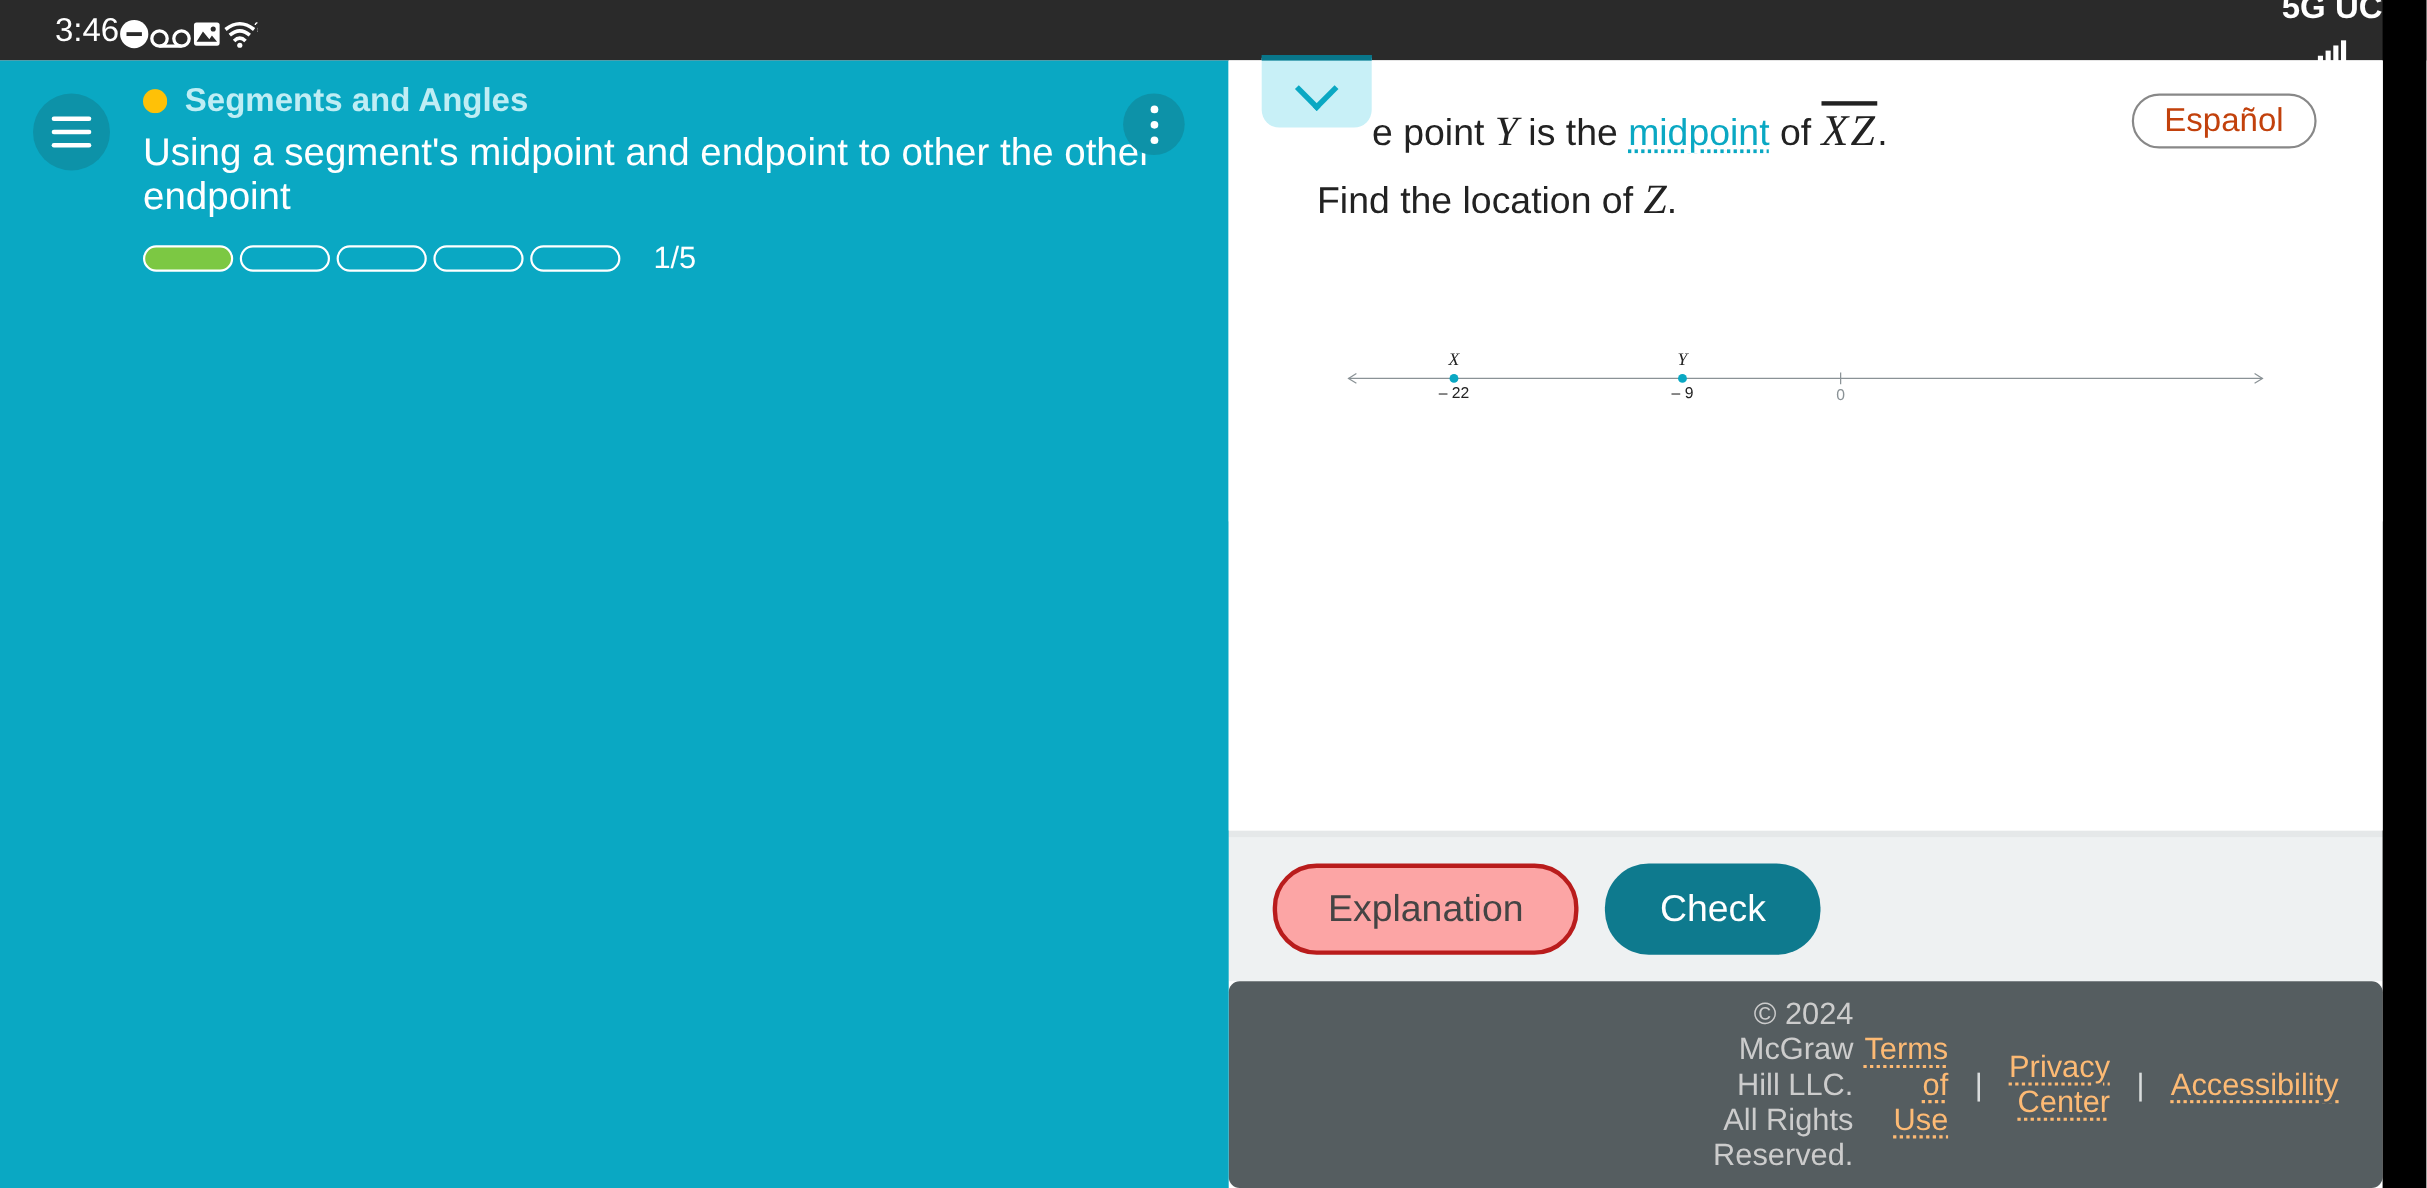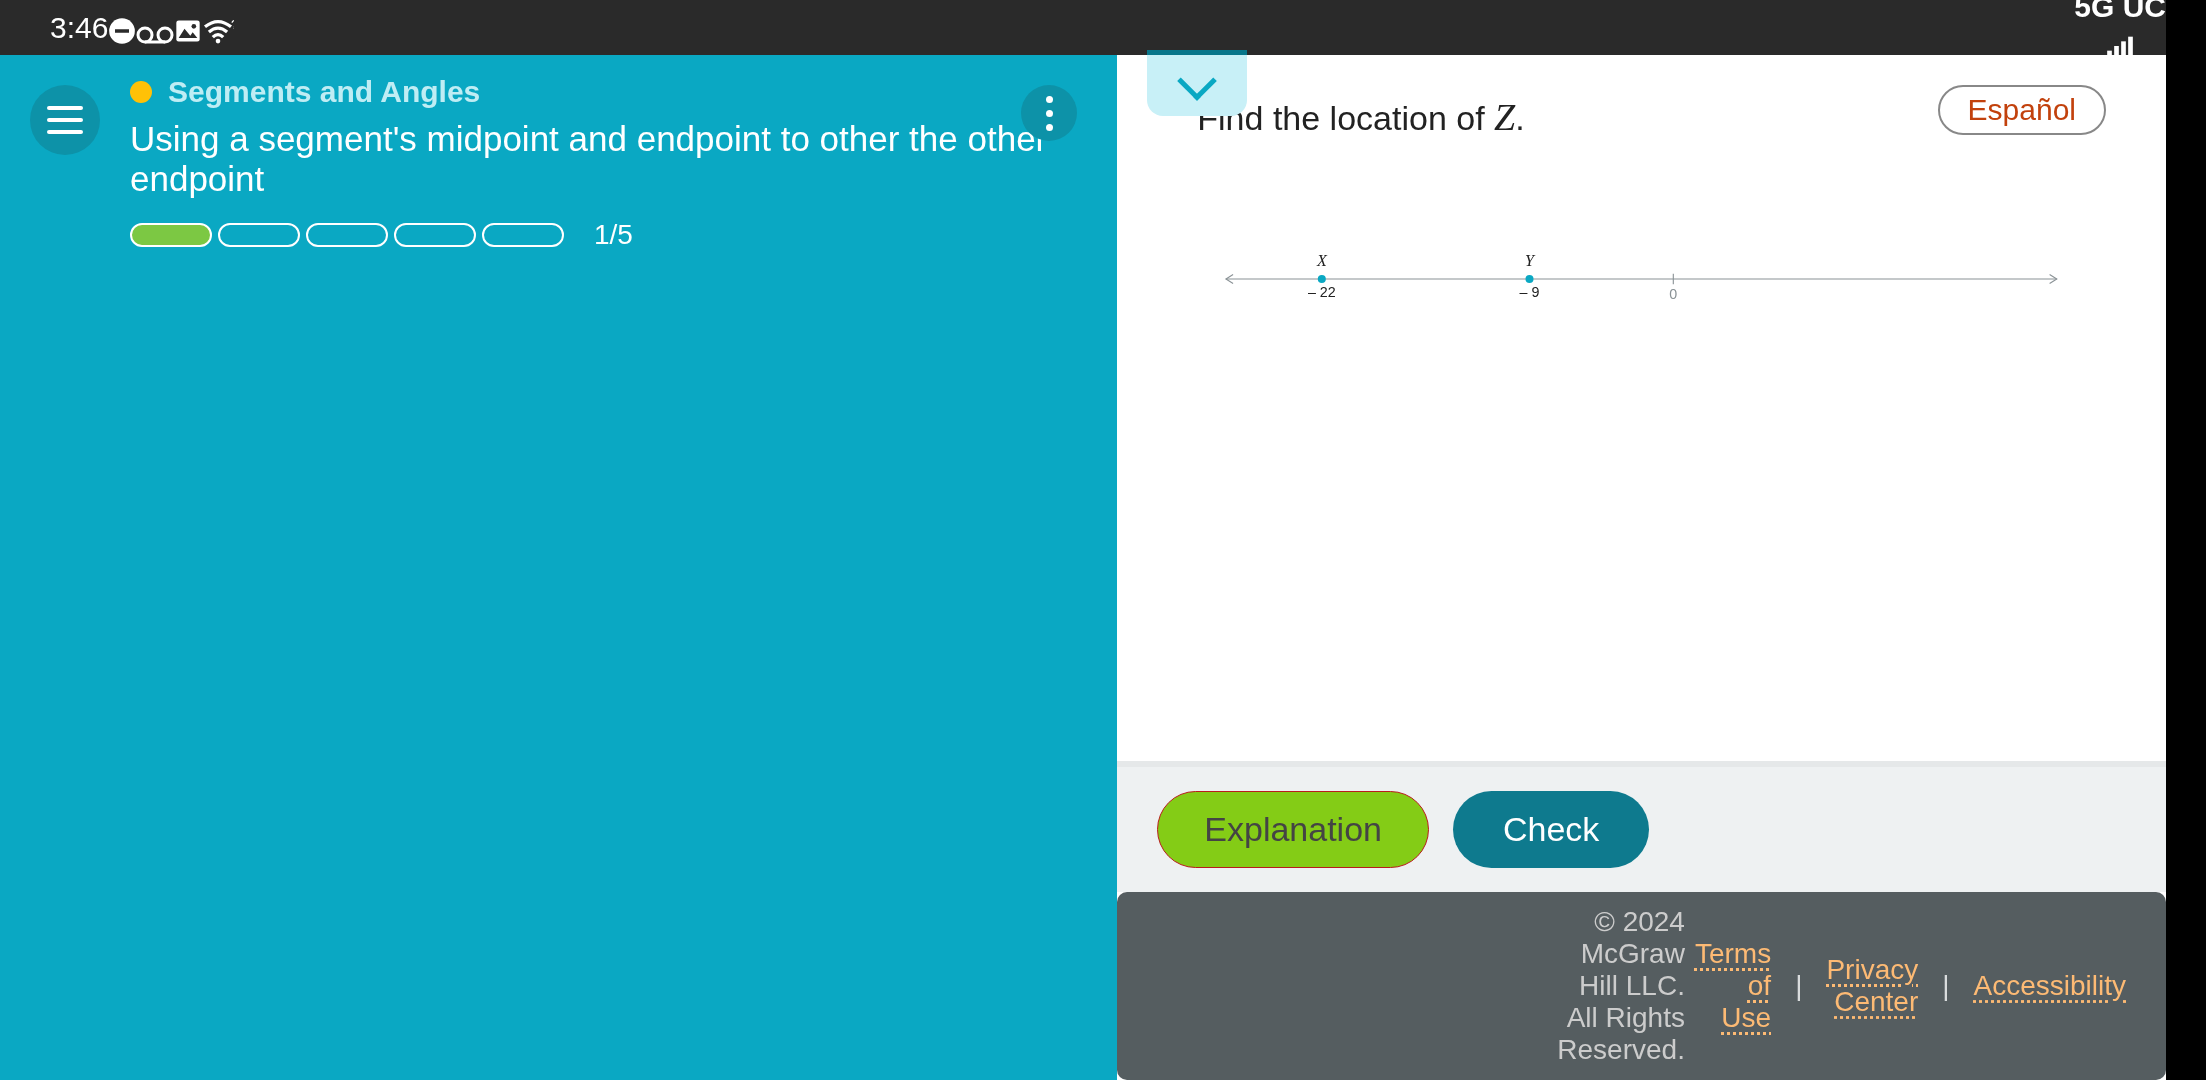--- a/index.html
+++ b/index.html
@@ -200,23 +200,23 @@
     
     .button-bar {
       background: #eef1f2;
       padding: 24px 40px;
       display: flex;
       gap: 24px;
       border-top: 6px solid #e5e8e9;
     }
     .btn-explanation {
       padding: 18px 46px;
-      border: 1px solid #b91c1c;
+      border: 4px solid #b91c1c;
       border-radius: 40px;
-      background: #84cc16;
+      background: #fca5a5;
       font-size: 34px;
       color: #444;
     }
     .btn-check {
       padding: 18px 50px;
       border: none;
       border-radius: 40px;
       background: #0e7a8e;
       color: #fff;
       font-size: 34px;
@@ -365,20 +365,23 @@
   </div>
 
   <div class="content-area">
     <div class="content-fill">
       <div class="content-wrapper">
         <div class="tab-indicator">
           <div class="chevron-down"></div>
         </div>
         <div class="espanol-btn">Español</div>
         <div class="problem">
+          <div class="problem-line1">
+            <span>e point </span><span class="math-var">Y</span><span> is the </span><span class="midpoint-link">midpoint</span><span> of </span><span class="overline">XZ</span><span>.</span>
+          </div>
           <div class="problem-line2" style="margin-left:-50px;">
             <span>Find the location of </span><span class="math-var">Z</span><span>.</span>
           </div>
         </div>
         <div class="numline-container">
           <div class="numline">
             <svg id="numline-svg" viewBox="0 0 1900 140">
                 <line x1="20" y1="70" x2="1880" y2="70" stroke="#8a9296" stroke-width="2.5"></line>
                 <polyline points="36,60 20,70 36,80" fill="none" stroke="#8a9296" stroke-width="2.5"></polyline>
                 <polyline points="1864,60 1880,70 1864,80" fill="none" stroke="#8a9296" stroke-width="2.5"></polyline>

